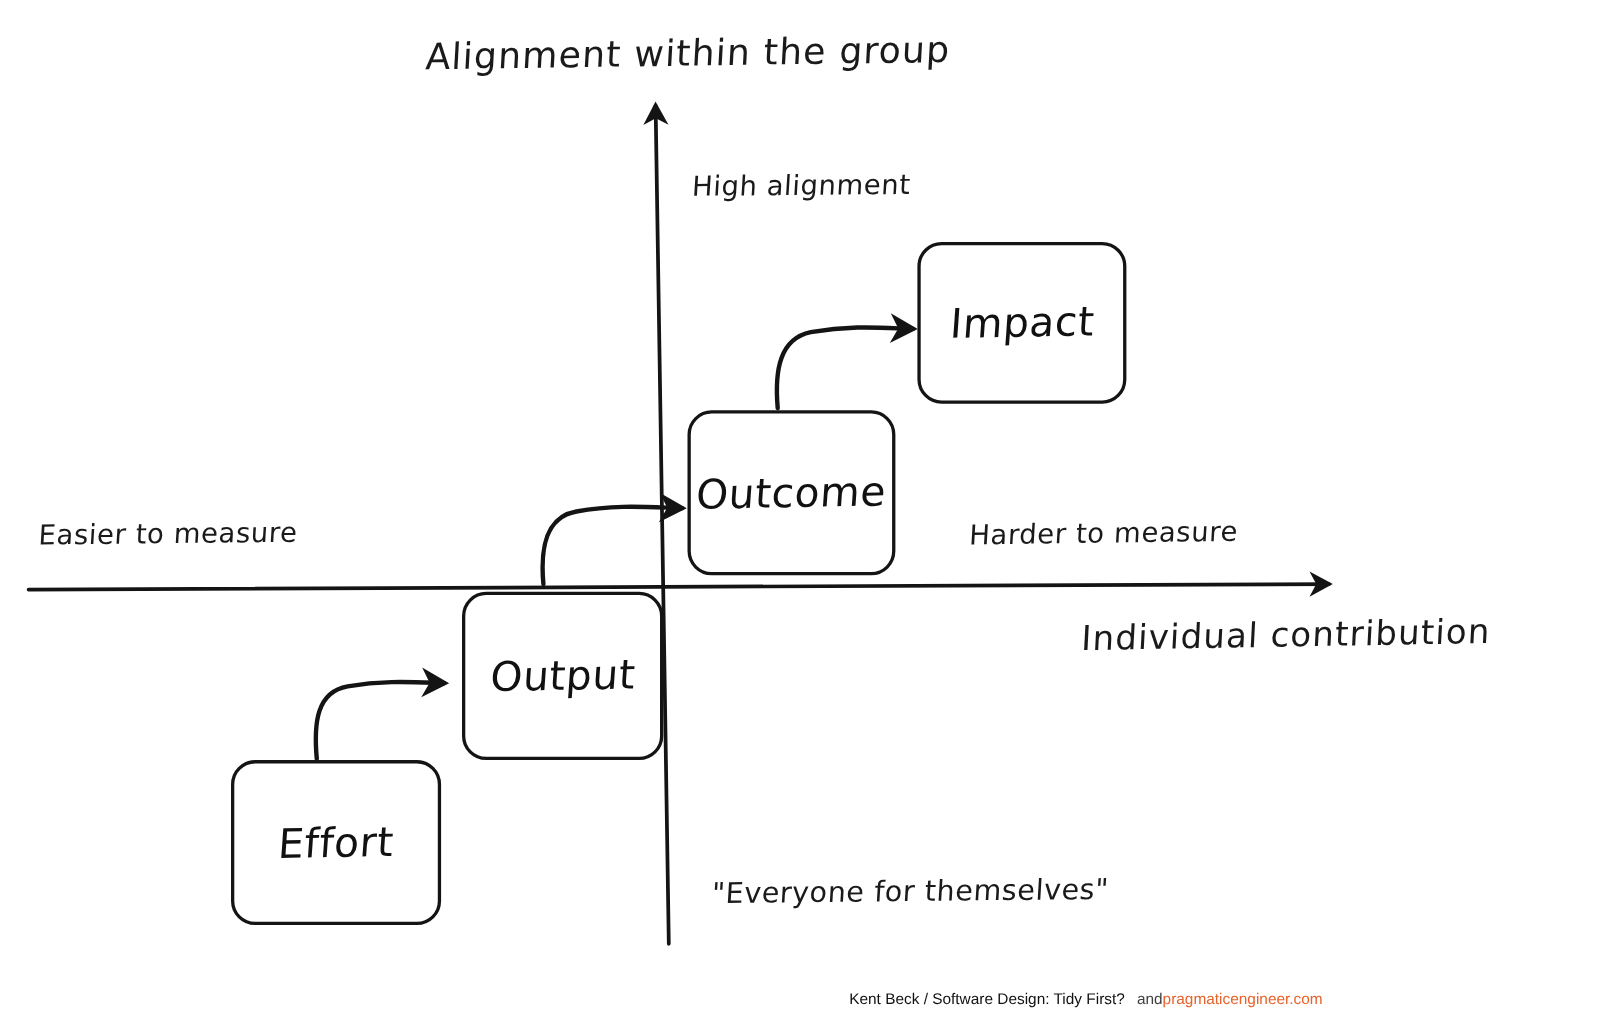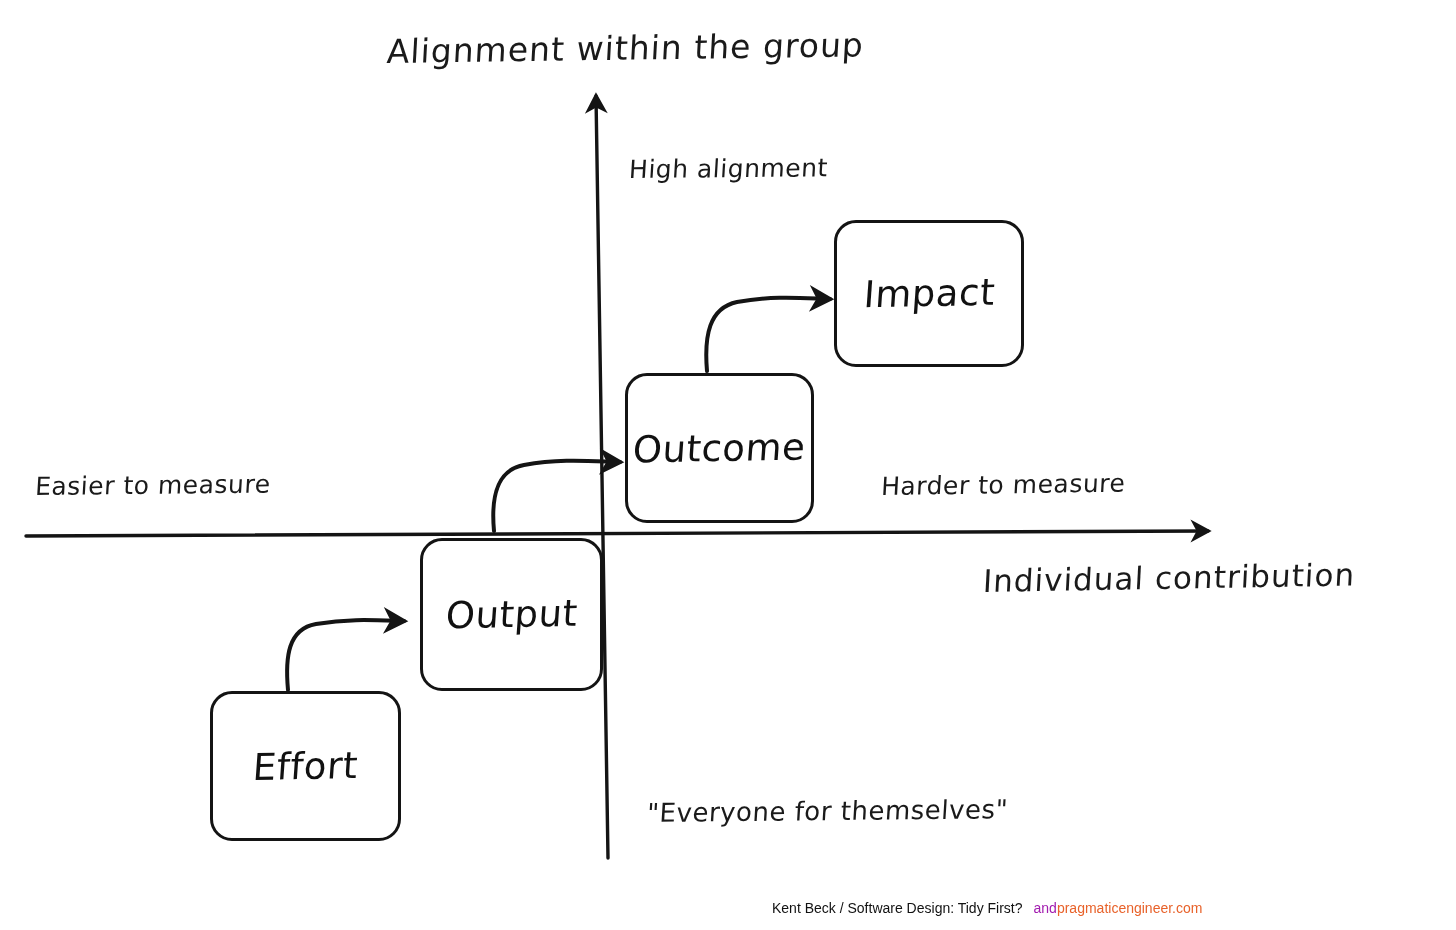--- a/index.html
+++ b/index.html
@@ -99,21 +99,21 @@
     position: absolute;
     left: 772px;
     top: 900px;
     font-family: "Liberation Sans", sans-serif;
     font-size: 14px;
     white-space: nowrap;
     display: flex;
     align-items: baseline;
   }
   #footer-source { color: #111111; }
-  #footer-conjunction { color: #a21caf; margin-left: 11px; }
+  #footer-conjunction { color: #404040; margin-left: 11px; }
   #footer-site { color: #e8622a; margin-left: 0; }
 </style>
 </head>
 <body>
 
 <div id="canvas">
 
   <svg id="diagram-svg" viewBox="0 0 1456 930" xmlns="http://www.w3.org/2000/svg">
     <defs>
       <marker id="arrowhead" viewBox="0 0 12 12" refX="9.2" refY="6" markerWidth="7.2" markerHeight="7.2" orient="auto-start-reverse">

